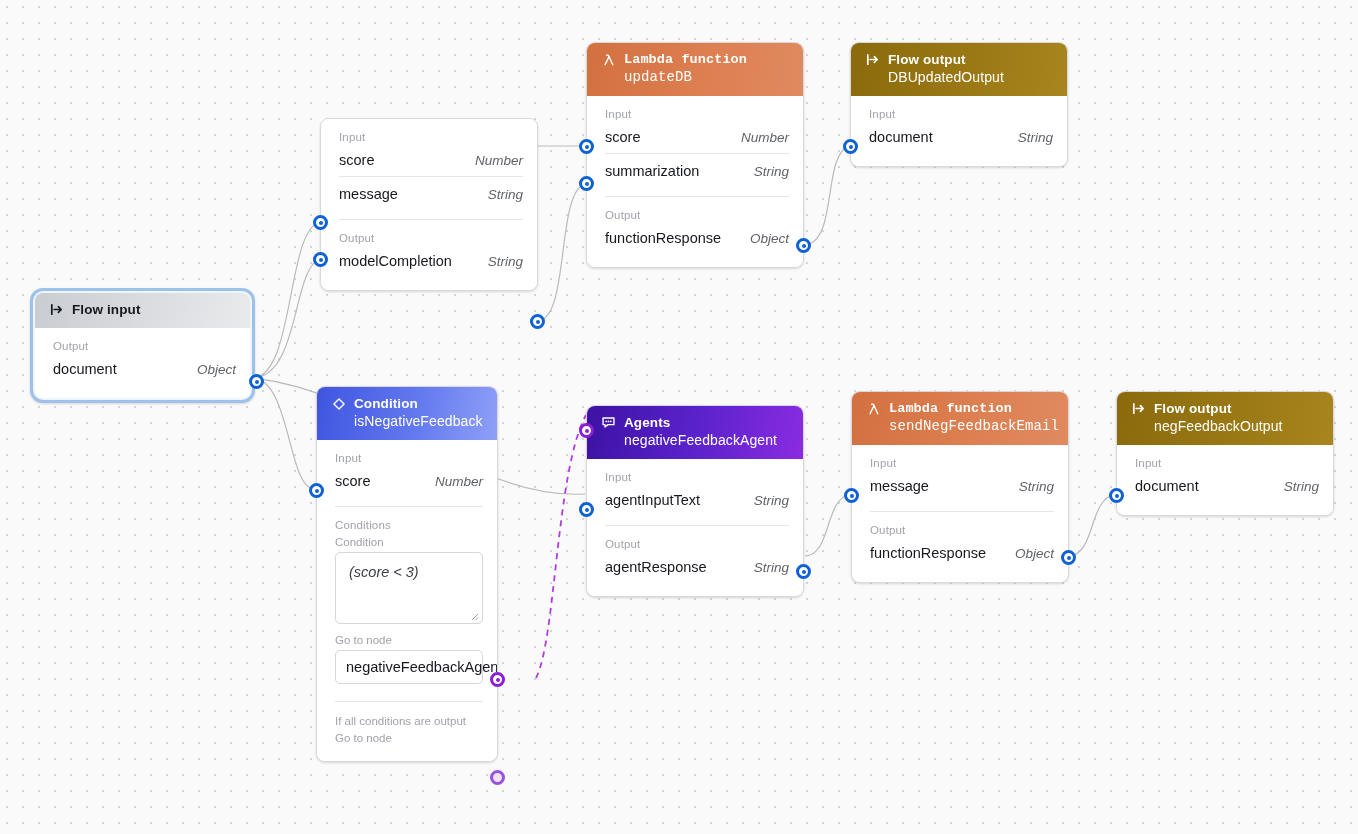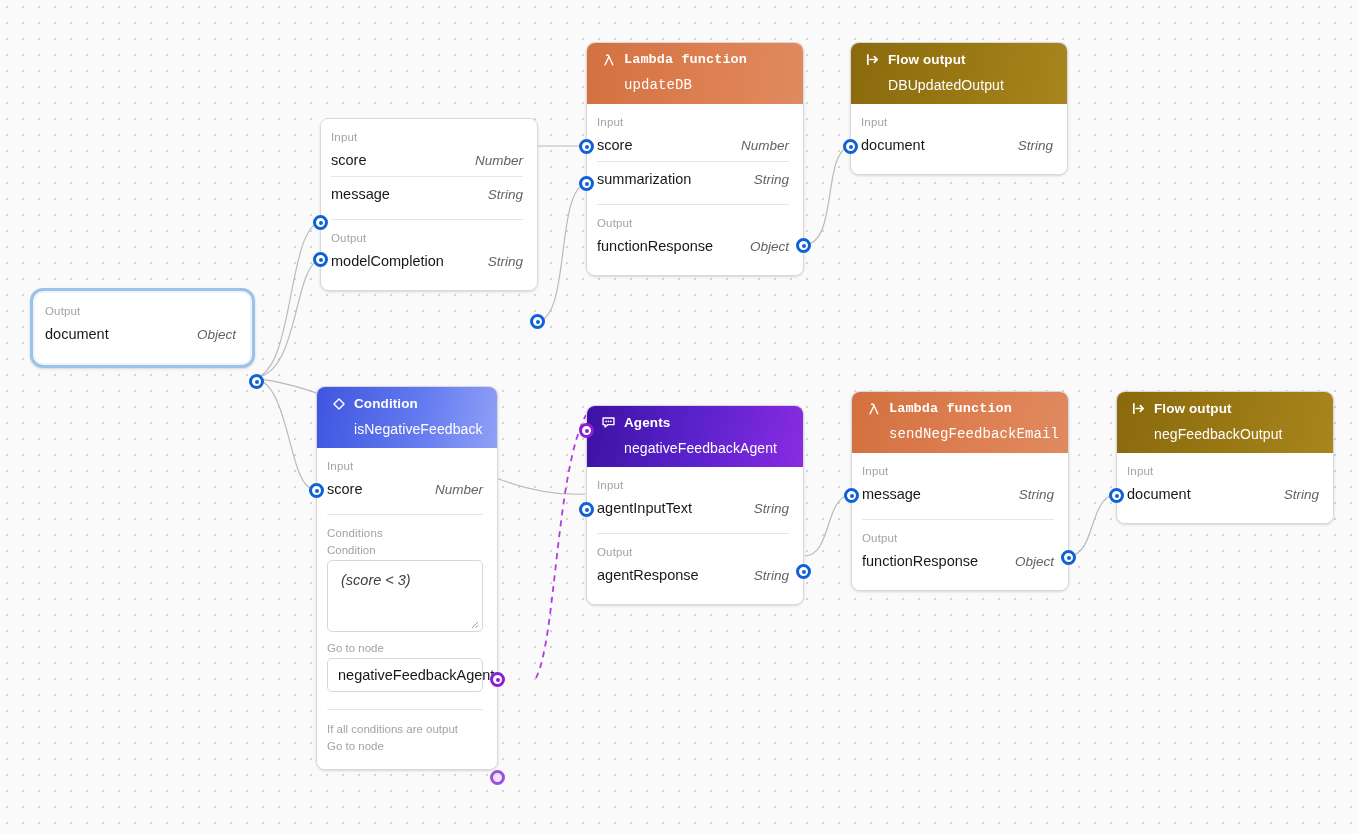--- a/index.html
+++ b/index.html
@@ -41,37 +41,37 @@
   }
   .hdr {
     padding: 9px 14px 11px 14px;
     color: #ffffff;
   }
   .hdr-top {
     display: flex; align-items: center; gap: 8px;
     font-size: 13.5px; font-weight: bold; letter-spacing: .1px;
   }
   .hdr-sub {
-    margin-top: 10px; margin-left: 23px;
+    margin-top: 2px; margin-left: 23px;
     font-size: 14px; font-weight: normal; letter-spacing: .1px;
   }
   .hdr-icon { display: inline-flex; width: 15px; height: 15px; align-items: center; justify-content: center; }
   .hdr-icon svg { display: block; }
 
   .hdr.prompts { background: linear-gradient(100deg, #3c10a6 0%, #5b1fd1 48%, #7b2ff2 100%); }
   .hdr.condition { background: linear-gradient(100deg, #3f55e0 0%, #6279ef 55%, #8fa0f7 100%); }
   .hdr.agents { background: linear-gradient(100deg, #3d12a3 0%, #5a22cc 50%, #8a2be2 100%); }
   .hdr.lambda { background: linear-gradient(100deg, #d3703f 0%, #dd7f51 55%, #e08a60 100%); font-family: Liberation Mono, monospace; }
   .hdr.flowout { background: linear-gradient(100deg, #8a6a0c 0%, #9a7814 55%, #a8851d 100%); }
   .hdr.flowin {
     background: linear-gradient(100deg, #c9ccd1 0%, #d8dade 45%, #e9eaec 100%);
     color: #15181d;
   }
 
-  .body { padding: 0 14px 13px 10px; }
+  .body { padding: 0 14px 13px 18px; }
   .sect-label {
     font-size: 11.5px; color: #a0a3aa; margin-top: 12px; margin-bottom: 5px;
     letter-spacing: .15px;
   }
   .row {
     display: flex; align-items: baseline; justify-content: space-between;
     padding: 4px 0 8px 0;
     position: relative;
   }
   .row.divided { border-bottom: 1px solid #e6e6ea; }
@@ -131,20 +131,32 @@
 
     <path d="M805,556 C832,554 824,500 850,494" fill="none" stroke="#b9babd" stroke-width="1.2"></path>
 
     <path d="M1069,556 C1096,554 1088,500 1115,494" fill="none" stroke="#b9babd" stroke-width="1.2"></path>
 
     <path d="M536,678 C556,640 556,470 586,415" fill="none" stroke="#b13be0" stroke-width="1.8" stroke-dasharray="6 5"></path>
   </svg>
 
   <div class="node selected" style="left:30px; top:288px; width:225px;">
     <div class="node-inner">
+      <div class="hdr flowin">
+        <div class="hdr-top">
+          <span class="hdr-icon">
+            <svg width="15" height="15" viewBox="0 0 16 16">
+                <path d="M3 3v10" stroke="#15181d" stroke-width="1.8" stroke-linecap="round"></path>
+                <path d="M5.5 8h7" stroke="#15181d" stroke-width="1.8" stroke-linecap="round"></path>
+                <path d="M10 5l3 3-3 3" fill="none" stroke="#15181d" stroke-width="1.8" stroke-linecap="round" stroke-linejoin="round"></path>
+              </svg>
+          </span>
+          <span>Flow input</span>
+        </div>
+      </div>
       <div class="body">
         <div class="sect-label">Output</div>
         <div class="row">
           <span class="row-name">document</span>
           <span class="row-type">Object</span>
         </div>
       </div>
     </div>
     <div class="port" style="right:-12px; top:83px;"></div>
   </div>

